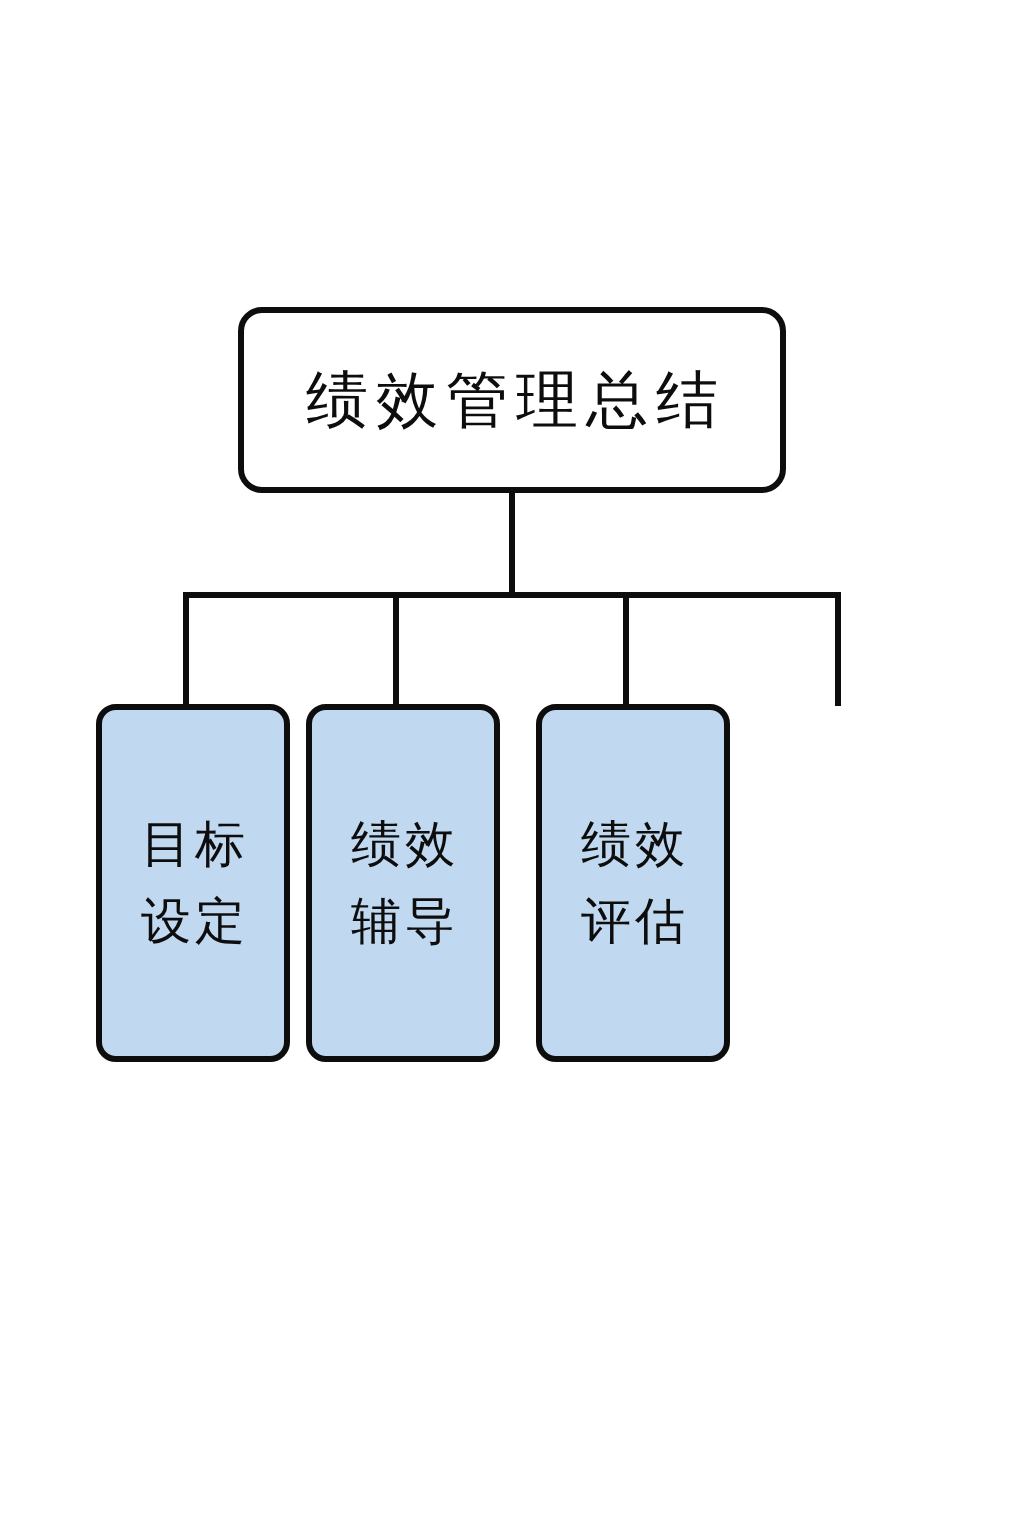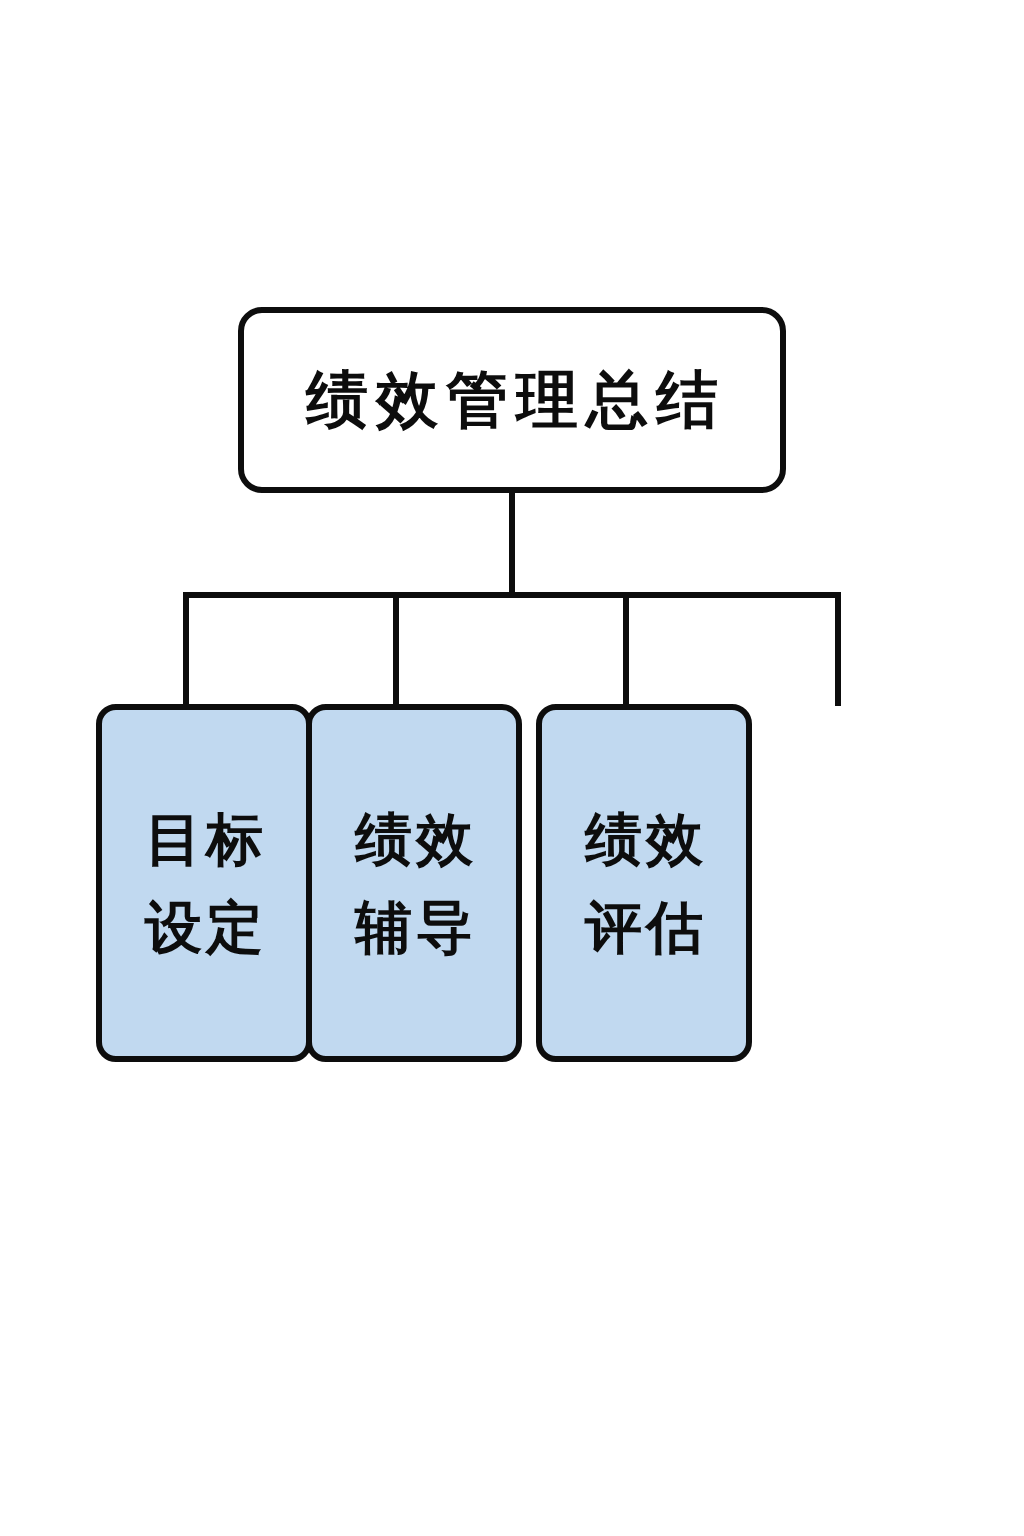--- a/index.html
+++ b/index.html
@@ -24,40 +24,40 @@
     overflow: hidden;
   }
   .node {
     position: absolute;
     border: 6px solid var(--border);
     display: flex;
     align-items: center;
     justify-content: center;
     text-align: right;
     color: var(--text);
-    font-weight: bold;
+    font-weight: normal;
   }
   .node-root {
     left: 238px;
     top: 307px;
     width: 548px;
     height: 186px;
     border-radius: 24px;
     background: var(--root-fill);
     font-size: 62px;
     letter-spacing: 8px;
   }
   .node-root .node-label { padding-left: 8px; } 
   .node-child {
     top: 704px;
-    width: 216px;
+    width: 194px;
     height: 358px;
     border-radius: 20px;
     background: var(--child-fill);
-    font-size: 57px;
+    font-size: 50px;
     letter-spacing: 4px;
     line-height: 1.55;
   }
   .node-child .node-label {
     white-space: pre-line;
     padding-left: 4px; 
   }
   .child-1 { left: 96px; }
   .child-2 { left: 306px; }
   .child-3 { left: 536px; }

